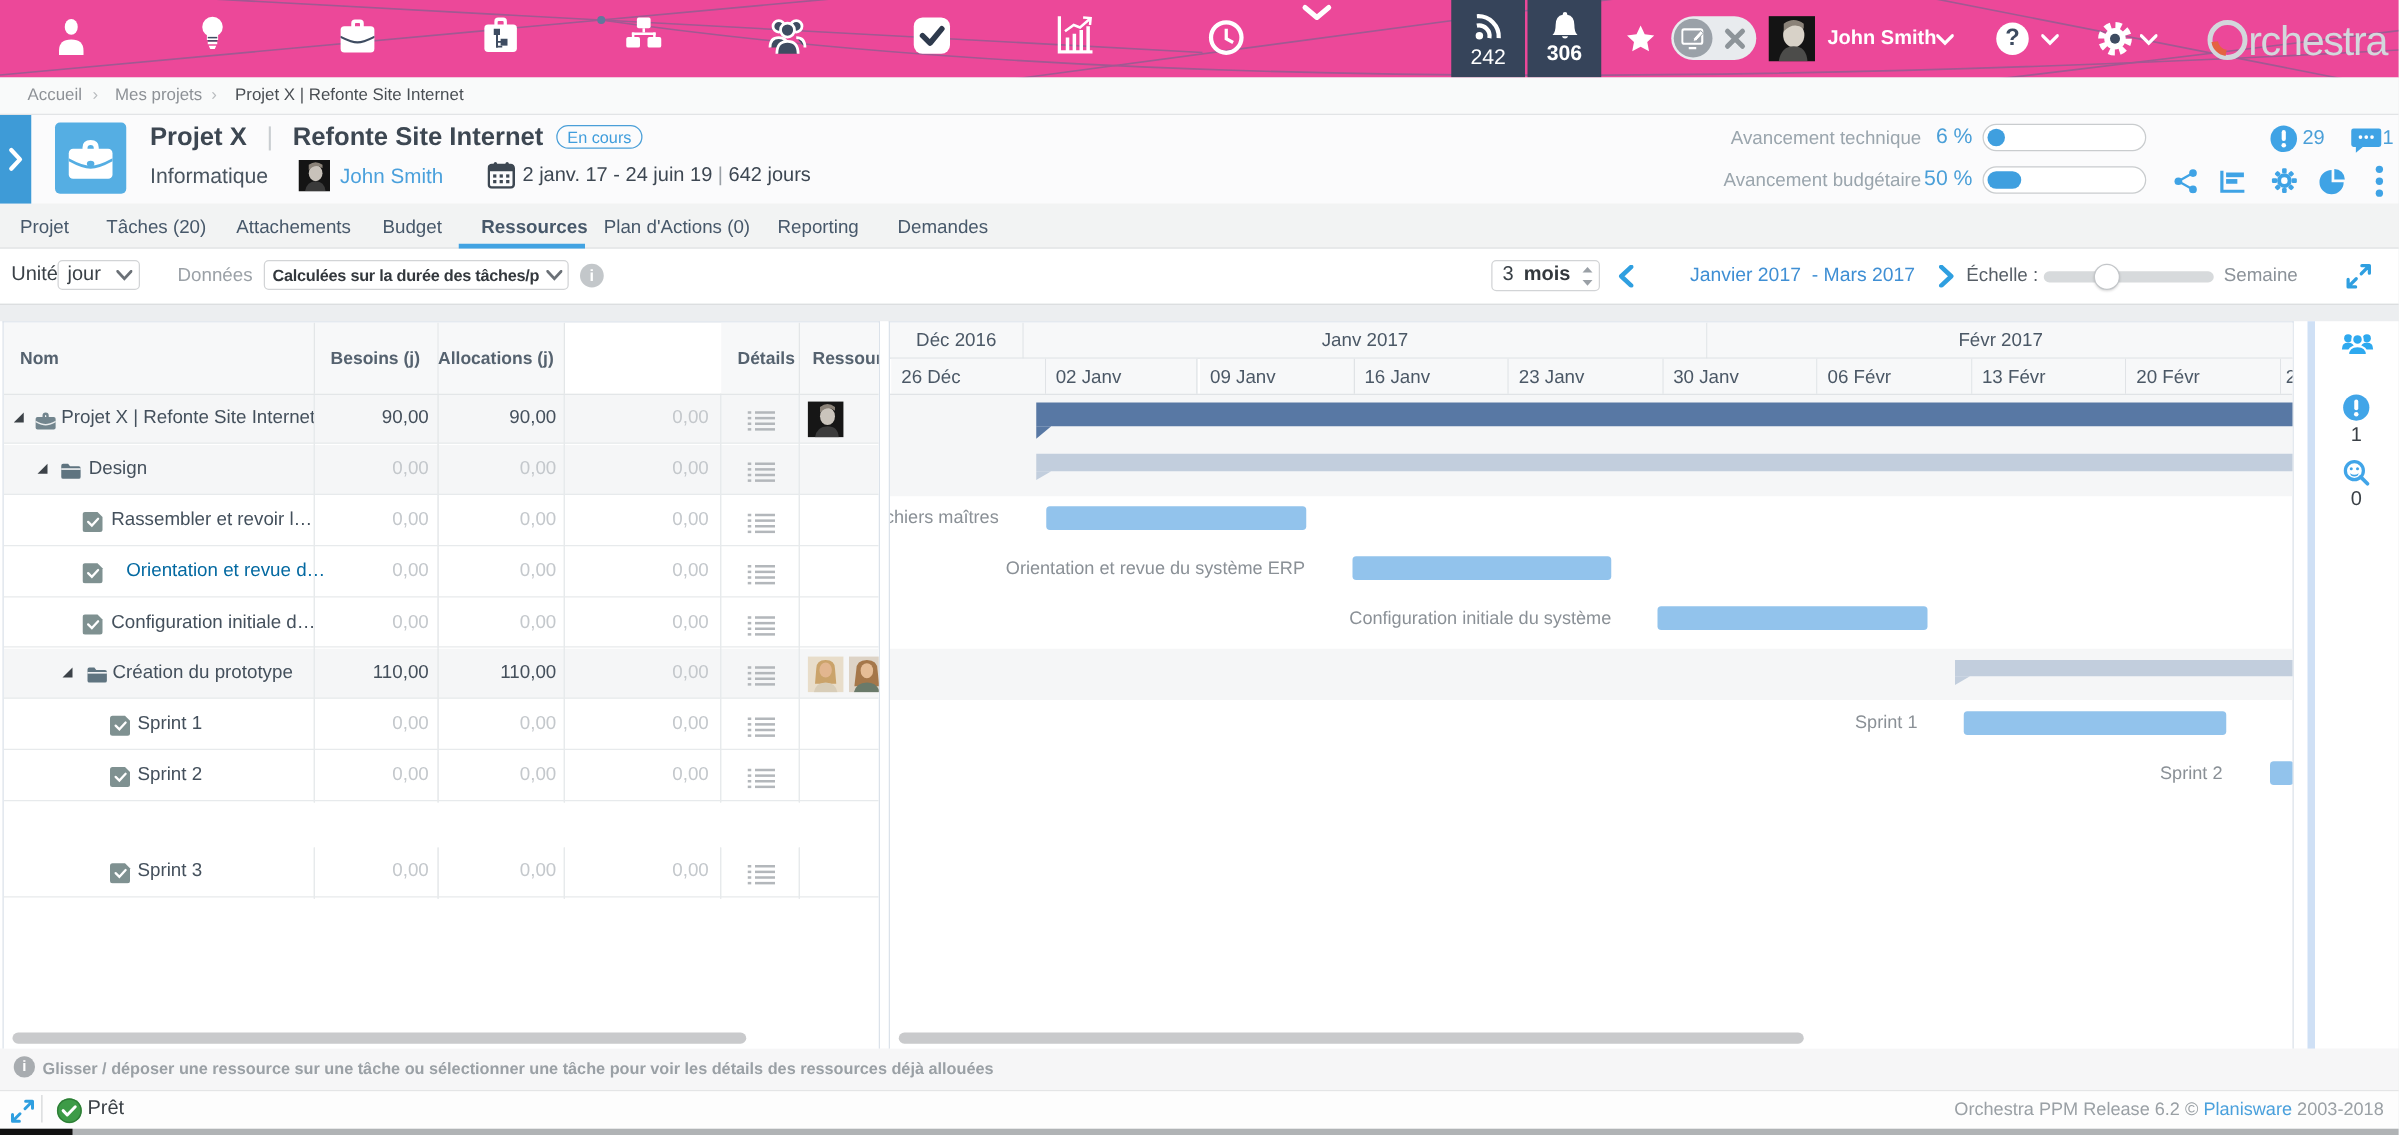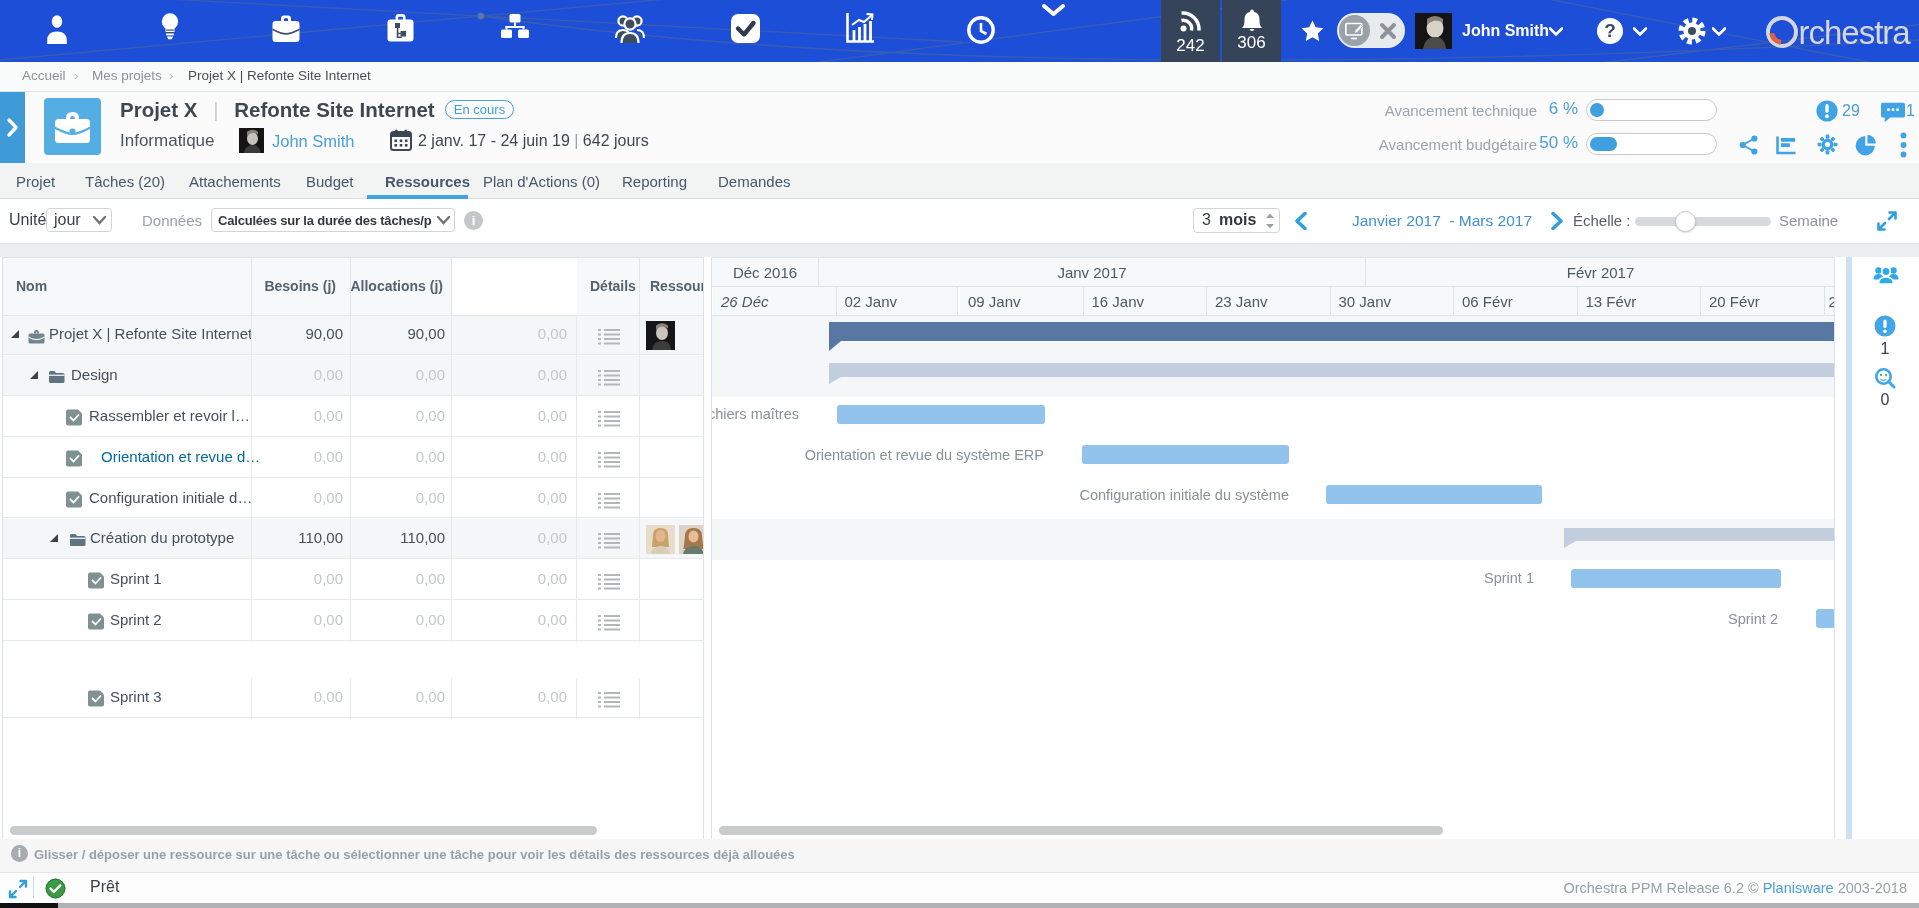--- a/index.html
+++ b/index.html
@@ -1,19 +1,19 @@
 <!DOCTYPE html>
 <html><head>
 <meta charset="utf-8">
 <style>
 * { margin:0; padding:0; box-sizing:border-box; }
 html,body { width:1919px; height:908px; overflow:hidden; font-family:"Liberation Sans",sans-serif; background:#edeff1; }
 #page { position:relative; width:1919px; height:908px; }
 
-#topbar { position:absolute; left:0; top:0; width:1919px; height:62px; background:#1d4ed8; overflow:hidden; }
+#topbar { position:absolute; left:0; top:0; width:1919px; height:62px; background:#ec4899; overflow:hidden; }
 .cntbox { position:absolute; top:0; height:62px; background:#36445a; color:#fff; text-align:center; }
 .cntbox .num { font-size:17px; margin-top:2px; text-align:center; width:100%; }
 .cntbox svg { display:block; margin:0 auto; }
 
 #crumb { position:absolute; left:0; top:62px; width:1919px; height:30px; background:#f9fafa; border-bottom:1px solid #e2e4e6; font-size:13.5px; color:#8d9196; }
 #crumb span { position:absolute; top:6px;text-align:center; }
 
 #phead { position:absolute; left:0; top:92px; width:1919px; height:71px; background:#fbfbfc; }
 #bluetab { position:absolute; left:0; top:92px; width:25px; height:71px; background:#3e9bd7; }
 #picon { position:absolute; left:44px; top:98px; width:57px; height:57px; background:#55aee3; border-radius:4px; }
@@ -147,21 +147,21 @@
         <path d="M3.5,12.5 A 8.5 8.5 0 0 1 13.5,22.5" fill="none" stroke="#fff" stroke-width="3.4"></path>
         <path d="M3.5,5 A 16.5 16.5 0 0 1 21,22.5" fill="none" stroke="#fff" stroke-width="3.4"></path>
       </svg>
       <div class="num">242</div>
     </div>
     <div class="cntbox" style="left:1222px;width:59px;">
       <svg width="26" height="26" style="margin-top:8px;" fill="#fff">
         <path d="M13,1.5 q1.8,0 1.8,1.8 q0,0.3 0,0.4 q5.7,1 5.7,8.3 q0,6 2.5,8 h-20 q2.5,-2 2.5,-8 q0,-7.3 5.7,-8.3 q0,-0.1 0,-0.4 q0,-1.8 1.8,-1.8 z"></path>
         <path d="M10.5,21 a2.6,2.6 0 0 0 5,0 z"></path>
       </svg>
-      <div class="num" style="margin-top:-1px;">306</div>
+      <div class="num" style="margin-top:-1px;font-weight:bold;">306</div>
     </div>
     <svg viewBox="0 0 26 26" width="23" height="23" style="position:absolute;left:1301px;top:20px;">
       <path d="M13,0.5 L16.7,8.3 L25.3,9.4 L19,15.3 L20.6,23.8 L13,19.6 L5.4,23.8 L7,15.3 L0.7,9.4 L9.3,8.3 Z" fill="#fff"></path>
     </svg>
     <div style="position:absolute;left:1337px;top:13px;width:68px;height:35px;background:#e8ebee;border-radius:18px;">
       <div style="position:absolute;left:2px;top:2px;width:31px;height:31px;background:#9aa1a8;border-radius:50%;"></div>
       <svg width="20" height="18" style="position:absolute;left:8px;top:9px;">
         <rect x="0.8" y="1.5" width="16" height="11.5" rx="1.5" fill="none" stroke="#fff" stroke-width="1.7"></rect>
         <path d="M6,16.5 h6" stroke="#fff" stroke-width="1.7"></path>
         <path d="M10,8.5 l5.5,-6 l2.2,2 l-5.5,6 l-2.8,0.8 z" fill="#fff" stroke="#9aa1a8" stroke-width="0.8"></path>
@@ -633,21 +633,21 @@
           <rect x="6" y="14.5" width="16" height="2" fill="#b3b7bb"></rect>
         </svg>
       </div>
   </div>
   <div id="ganttp">
     <div class="gmon" style="left:0;width:107px;">Déc 2016</div>
     <div class="gmon" style="left:107px;width:547px;">Janv 2017</div>
     <div class="gmon" style="left:654px;width:469px;border-right:none;">Févr 2017</div>
     <div style="position:absolute;left:0;top:28px;width:1123px;height:1px;background:#e0e3e6;"></div>
     <div style="position:absolute;left:0;top:57px;width:1122px;height:1px;background:#e0e3e6;z-index:6;"></div>
-    <div class="gweek" style="left:1.0px;width:123.5px;font-style:italic;"><span style="padding-left:8px;">26 Déc</span></div>
+    <div class="gweek" style="left:1.0px;width:123.5px;"><span style="padding-left:8px;">26 Déc</span></div>
     <div class="gweek" style="left:124.5px;width:121px;"><span style="padding-left:8px;">02 Janv</span></div>
     <div class="gweek" style="left:248.0px;width:123.5px;"><span style="padding-left:8px;">09 Janv</span></div>
     <div class="gweek" style="left:371.5px;width:123.5px;"><span style="padding-left:8px;">16 Janv</span></div>
     <div class="gweek" style="left:495.0px;width:123.5px;"><span style="padding-left:8px;">23 Janv</span></div>
     <div class="gweek" style="left:618.5px;width:123.5px;"><span style="padding-left:8px;">30 Janv</span></div>
     <div class="gweek" style="left:742.0px;width:123.5px;"><span style="padding-left:8px;">06 Févr</span></div>
     <div class="gweek" style="left:865.5px;width:123.5px;"><span style="padding-left:8px;">13 Févr</span></div>
     <div class="gweek" style="left:989.0px;width:123.5px;"><span style="padding-left:8px;">20 Févr</span></div>
     <div class="gweek" style="left:1112.5px;width:10.5px;border-right:none;"><span style="padding-left:4px;">2</span></div>
     <div class="gstripe gray" style="top:57.4px;"></div>
@@ -709,19 +709,19 @@
         <path d="M12,8 L18,2 M18,2 h-5.5 M18,2 v5.5"></path>
         <path d="M8,12 L2,18 M2,18 h5.5 M2,18 v-5.5"></path>
       </g>
     </svg>
     <div style="position:absolute;left:33px;top:3px;width:1px;height:22px;background:#d4d6d8;"></div>
     <svg width="21" height="21" style="position:absolute;left:45px;top:5px;">
       <circle cx="10.5" cy="10.5" r="10" fill="#3d9b47"></circle>
       <circle cx="10.5" cy="10.5" r="9.3" fill="none" stroke="#2e7a36" stroke-width="1"></circle>
       <path d="M5.5,10.5 l3.3,3.5 l6.4,-6.6" stroke="#fff" stroke-width="2.4" fill="none" stroke-linecap="round" stroke-linejoin="round"></path>
     </svg>
-    <div style="position:absolute;left:70px;top:5px;font-size:16px;color:#3a4046;margin-left:20px;">Prêt</div>
+    <div style="position:absolute;left:70px;top:5px;font-size:16px;color:#3a4046;">Prêt</div>
     <div style="position:absolute;right:12px;top:7px;font-size:14.5px;color:#9aa0a5;">Orchestra PPM Release 6.2 © <span style="color:#4aa0dc;">Planisware</span> 2003-2018</div>
   </div>
   <div id="strip">
       <div class="black"></div>
     </div>
 </div>
 
 </body></html>

